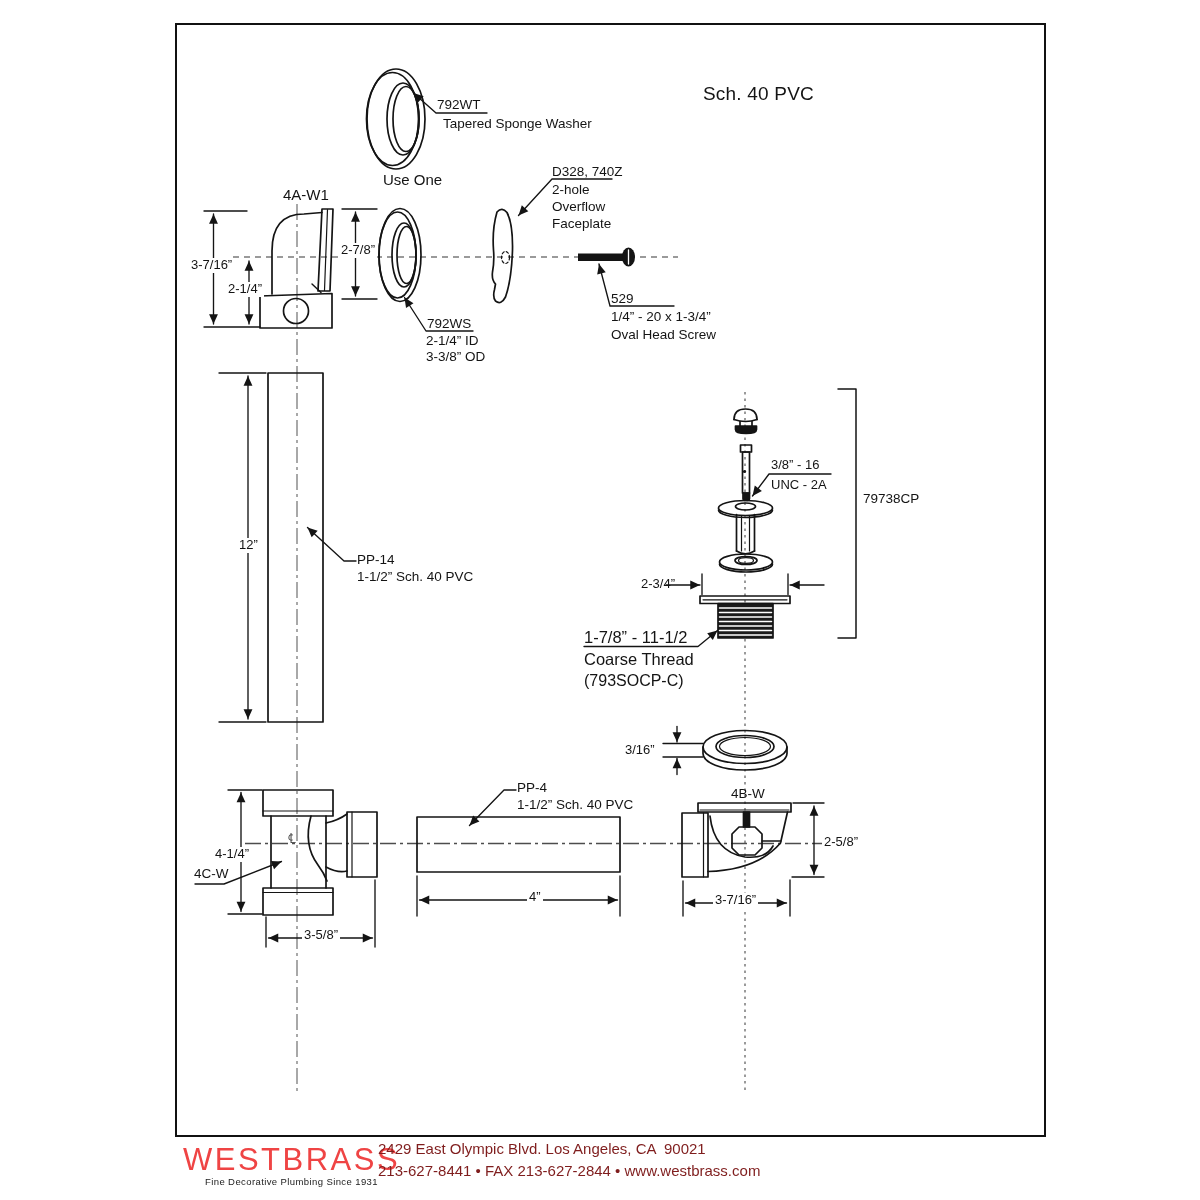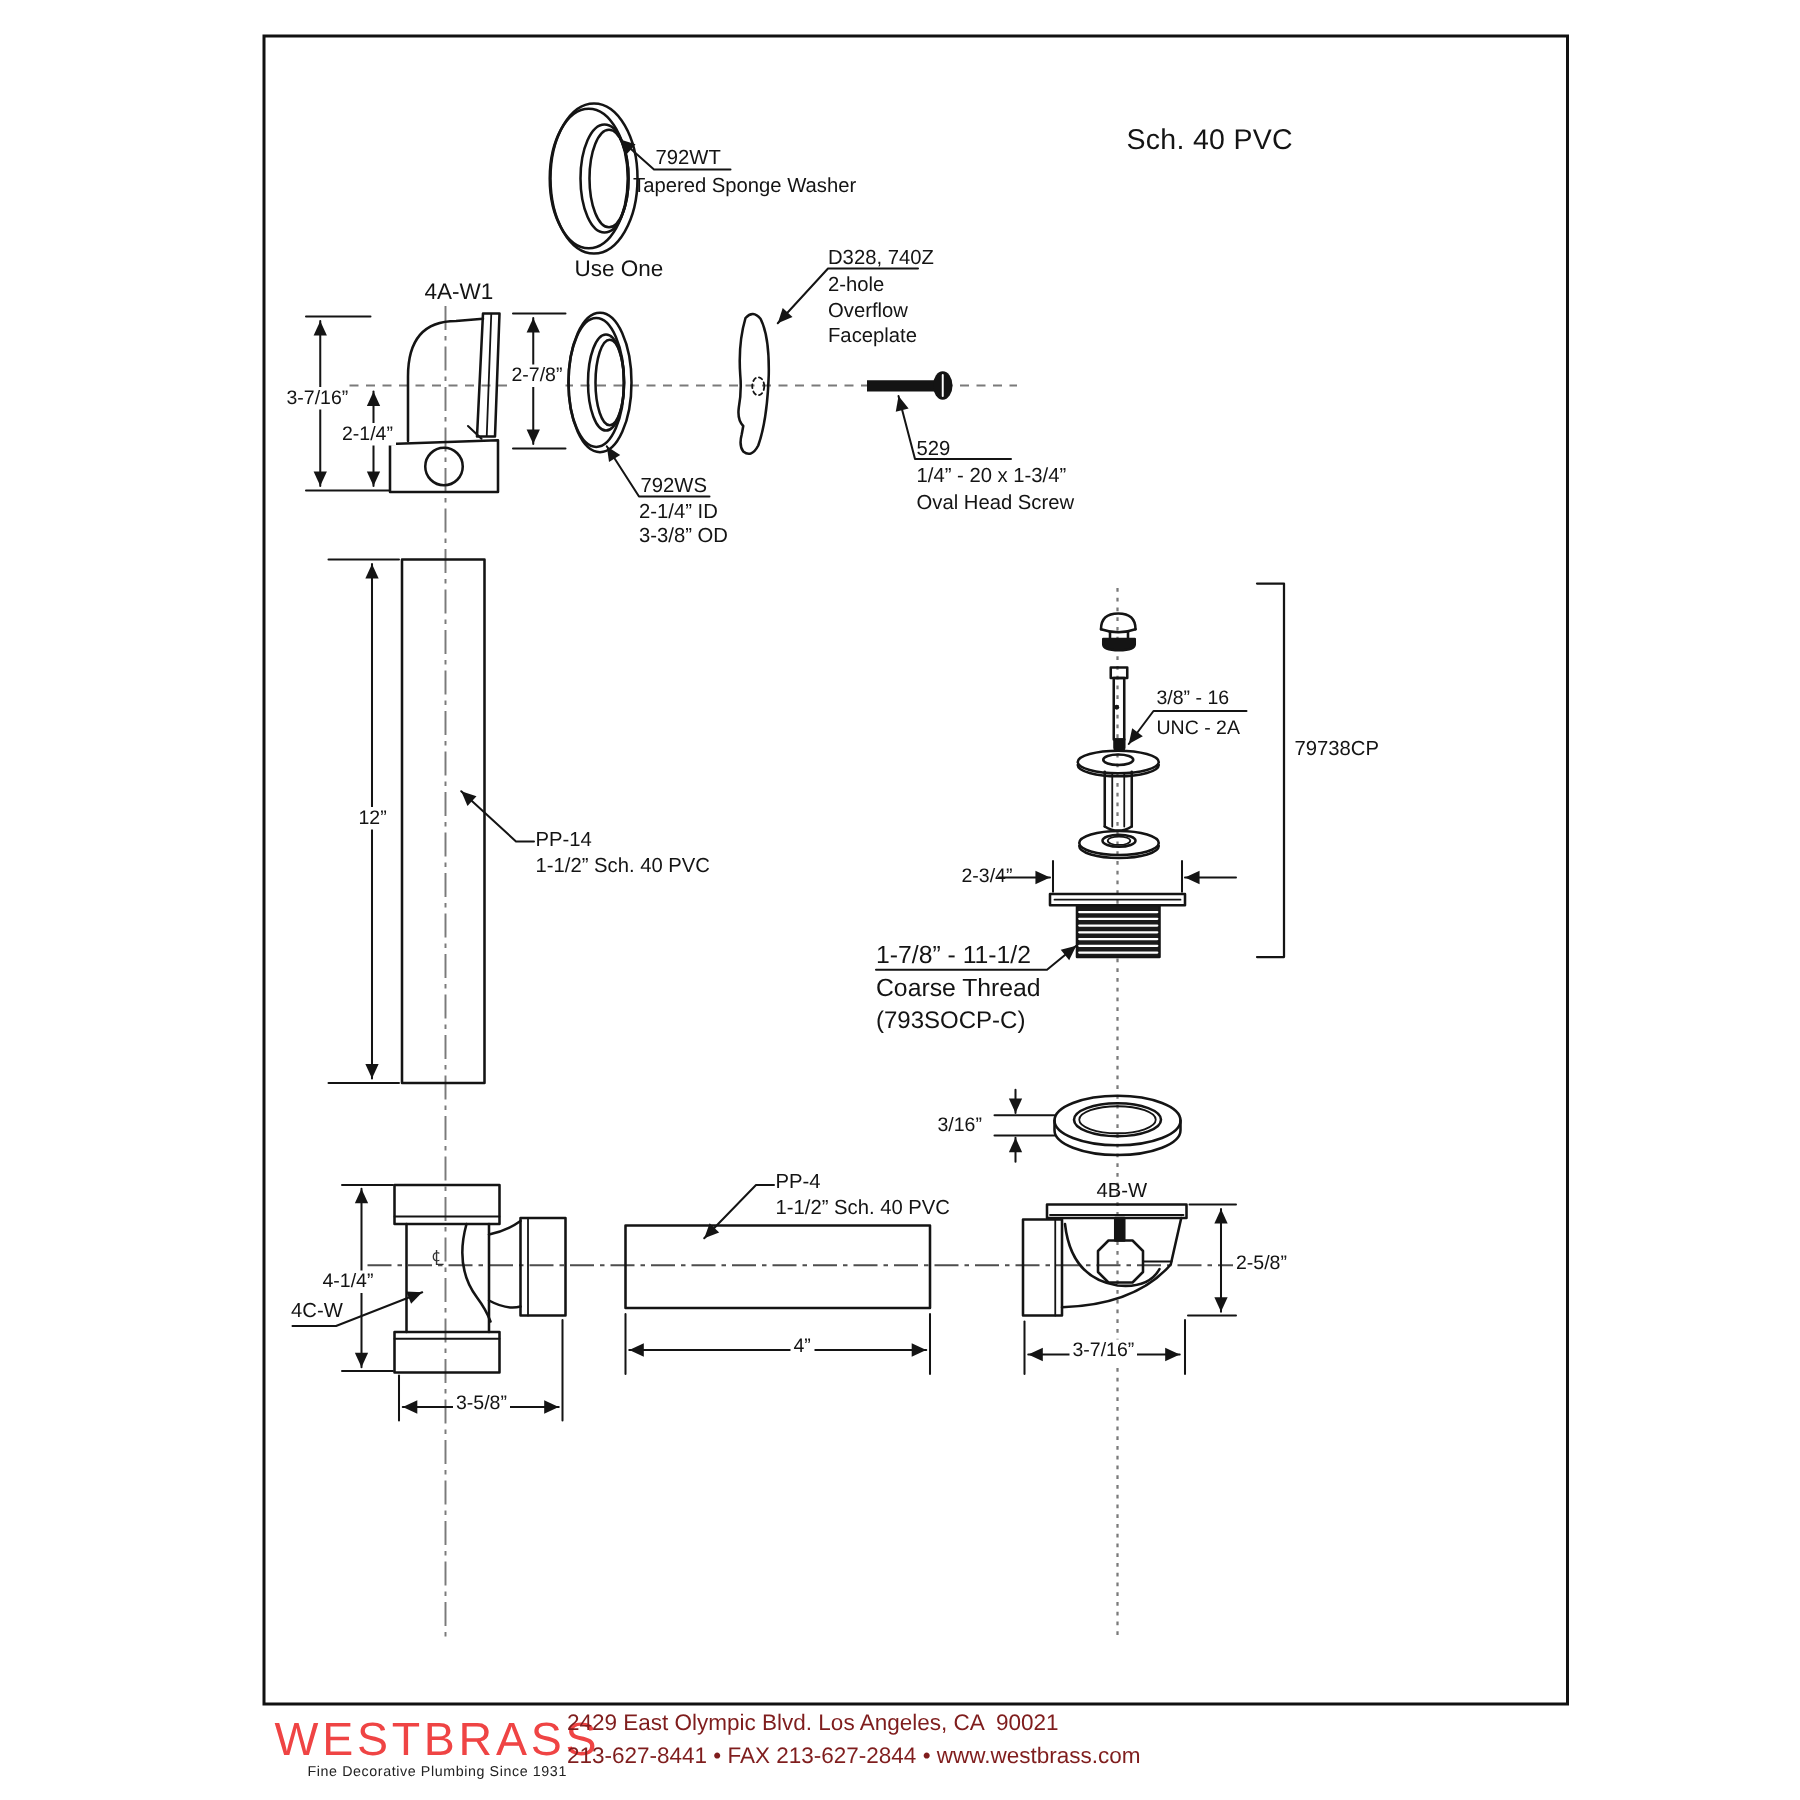--- a/index.html
+++ b/index.html
@@ -4,21 +4,21 @@
 <style>
   html,body{margin:0;padding:0;background:#fff;}
   #page{position:relative;width:1200px;height:1200px;background:#fff;overflow:hidden;
         font-family:"Liberation Sans",sans-serif;color:#141414;}
   #sheet-border{position:absolute;left:175px;top:23px;width:867px;height:1110px;
         border:2px solid #111;}
   #art{position:absolute;left:0;top:0;}
   .lbl{position:absolute;white-space:pre;color:#141414;line-height:1.12;
        font-family:"Liberation Sans",sans-serif;}
   .bg{background:#fff;padding:0 2px;}
-  .title{font-size:19px;letter-spacing:.2px;margin-left:48px;}
+  .title{font-size:19px;letter-spacing:.2px;}
   .std{font-size:13.5px;}
   .dim{font-size:13px;}
   .mid{font-size:15px;}
   .big{font-size:16.5px;}
   .tiny{font-size:16px;}
   .logo{font-family:Liberation Sans, sans-serif;font-size:31px;letter-spacing:2.5px;color:#ef4444;}
   .tagline{font-size:9.5px;letter-spacing:.4px;color:#222;}
   .addr{font-size:15px;color:#7f1d1d;}
 </style>
 </head>
@@ -230,21 +230,21 @@
         <line x1="683" y1="881" x2="683" y2="916"></line>
         <line x1="790" y1="880" x2="790" y2="916"></line>
         <line x1="685.5" y1="903" x2="786.5" y2="903" marker-start="url(#arr)" marker-end="url(#arr)"></line>
       </g>
     </g>
   </svg>
 
   <div class="lbl title" style="left:703px;top:83px">Sch. 40 PVC</div>
 
   <div class="lbl std" style="left:437px;top:97px">792WT</div>
-  <div class="lbl std" style="left:422px;top:116px">Tapered Sponge Washer</div>
+  <div class="lbl std" style="left:443px;top:116px">Tapered Sponge Washer</div>
   <div class="lbl mid" style="left:383px;top:172px">Use One</div>
 
   <div class="lbl mid" style="left:283px;top:187px">4A-W1</div>
   <div class="lbl dim bg" style="left:189px;top:258px">3-7/16”</div>
   <div class="lbl dim bg" style="left:226px;top:282px">2-1/4”</div>
   <div class="lbl dim bg" style="left:339px;top:243px">2-7/8”</div>
 
   <div class="lbl std" style="left:427px;top:316px">792WS</div>
   <div class="lbl std" style="left:426px;top:333px">2-1/4” ID</div>
   <div class="lbl std" style="left:426px;top:349px">3-3/8” OD</div>

